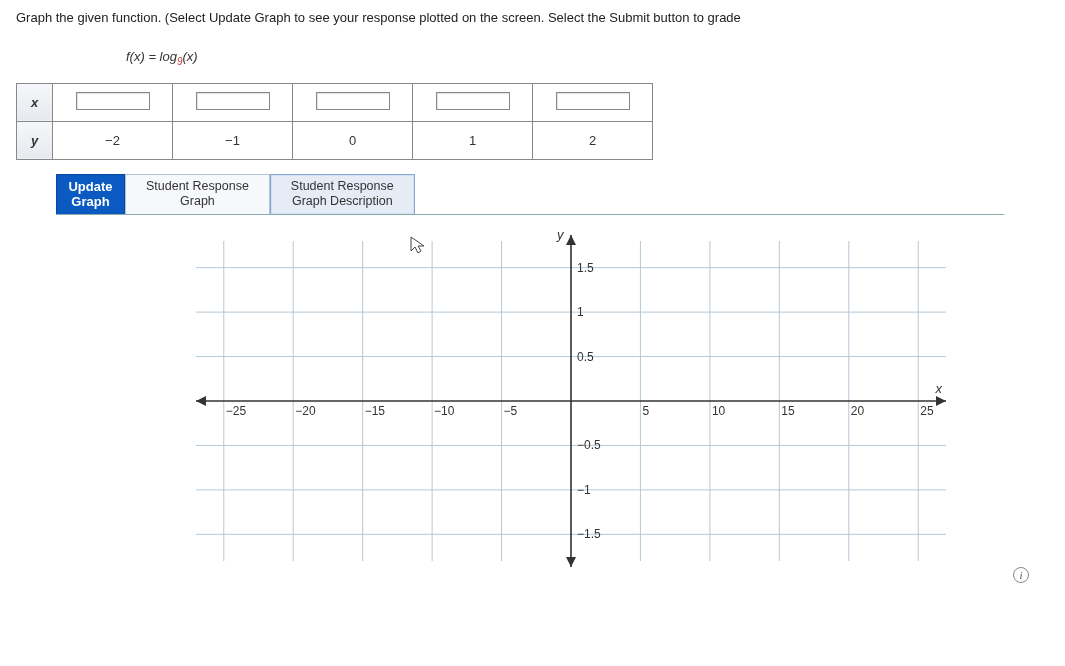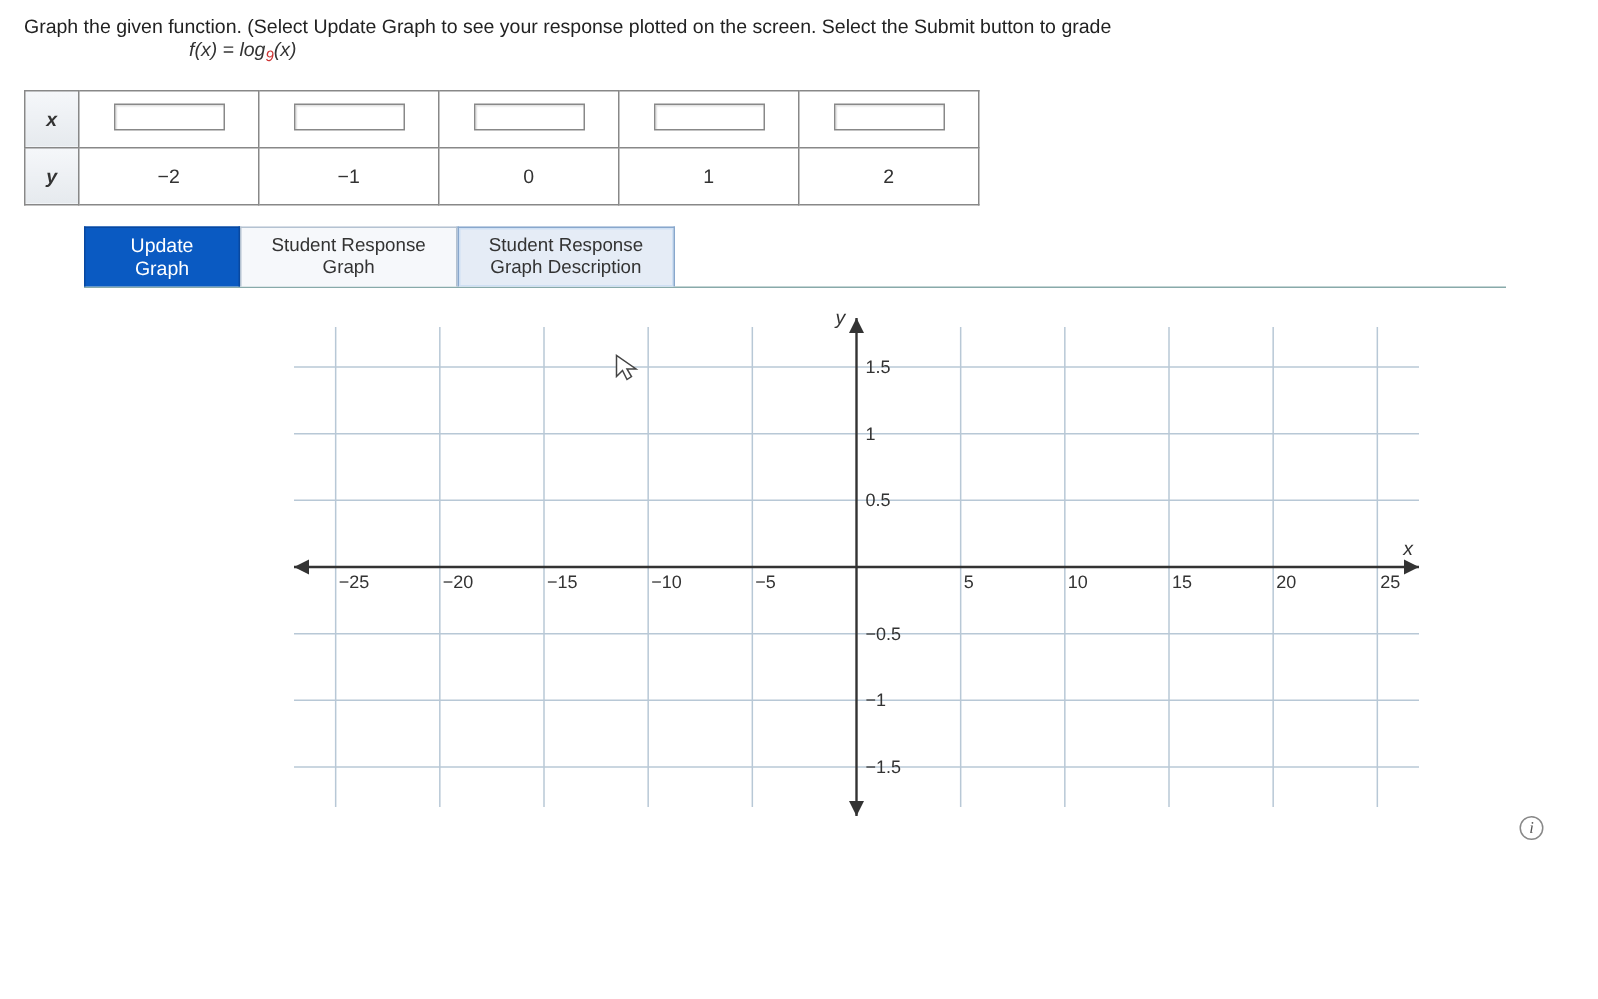--- a/index.html
+++ b/index.html
@@ -1,26 +1,26 @@
 <!DOCTYPE html>
 <html><head>
 <meta charset="utf-8">
 <style>
 * { box-sizing: border-box; margin: 0; padding: 0; }
 body { font-family: Arial, sans-serif; font-size: 13px; color: #333; background: #fff; width: 1065px; padding: 10px 16px; }
-.instructions { margin-bottom: 0; color: #222; }
+.instructions { margin-bottom: 24px; color: #222; }
 .formula { margin-left: 110px; margin-bottom: 16px; font-style: italic; }
 .formula .sub { color: #c33; font-size: 10px; vertical-align: sub; font-style: italic; }
 .xytable { border-collapse: collapse; margin-bottom: 14px; }
 .xytable th, .xytable td { border: 1px solid #888; text-align: center; vertical-align: middle; height: 38px; font-weight: normal; }
 .xytable th { width: 36px; background: linear-gradient(#f5f7fa,#e6eaee); font-weight: bold; font-style: italic; }
 .xytable td { width: 120px; }
 .input-cell { display:inline-block; width: 74px; height: 18px; border: 1px solid #888; background: #fff; box-shadow: inset 1px 1px 1px rgba(0,0,0,.12); }
 .tab-row { display:flex; align-items:stretch; margin-left: 40px; gap: 0; border-bottom: 1px solid #8aa; width: 948px; }
-.update-btn { background:#0a5ac2; color:#fff; font-weight:normal; width: 104px; display:flex; align-items:center; justify-content:center; text-align:center; border:1px solid #0848a0; border-bottom:none; line-height:1.2; padding:4px 2px; }
+.update-btn { background:#0a5ac2; color:#fff; font-weight:bold; width: 69px; display:flex; align-items:center; justify-content:center; text-align:center; border:1px solid #0848a0; border-bottom:none; line-height:1.2; padding:4px 2px; }
 .tab { background:#f6f8fb; border:1px solid #b4c2d1; border-bottom:none; padding:4px 20px; display:flex; align-items:center; justify-content:center; text-align:center; line-height:1.2; font-size:12.5px; color:#333; min-width:140px; }
 .tab.selected { background:#e5ecf6; border-color:#88a7cc; box-shadow: inset 0 0 0 1px #cfe0f4; }
 .graph-wrap { margin-left: 170px; margin-top: 6px; position: relative; }
 svg.graph { display:block; }
 .info-badge { position:absolute; right: 20px; bottom: -2px; width:16px; height:16px; border:1px solid #888; border-radius:50%; display:flex; align-items:center; justify-content:center; font-family: Georgia, serif; font-style: italic; font-size:11px; color:#555; }
 .cursor-ico { position:absolute; left:408px; top:235px; pointer-events:none; }
 </style>
 </head>
 <body>
 

